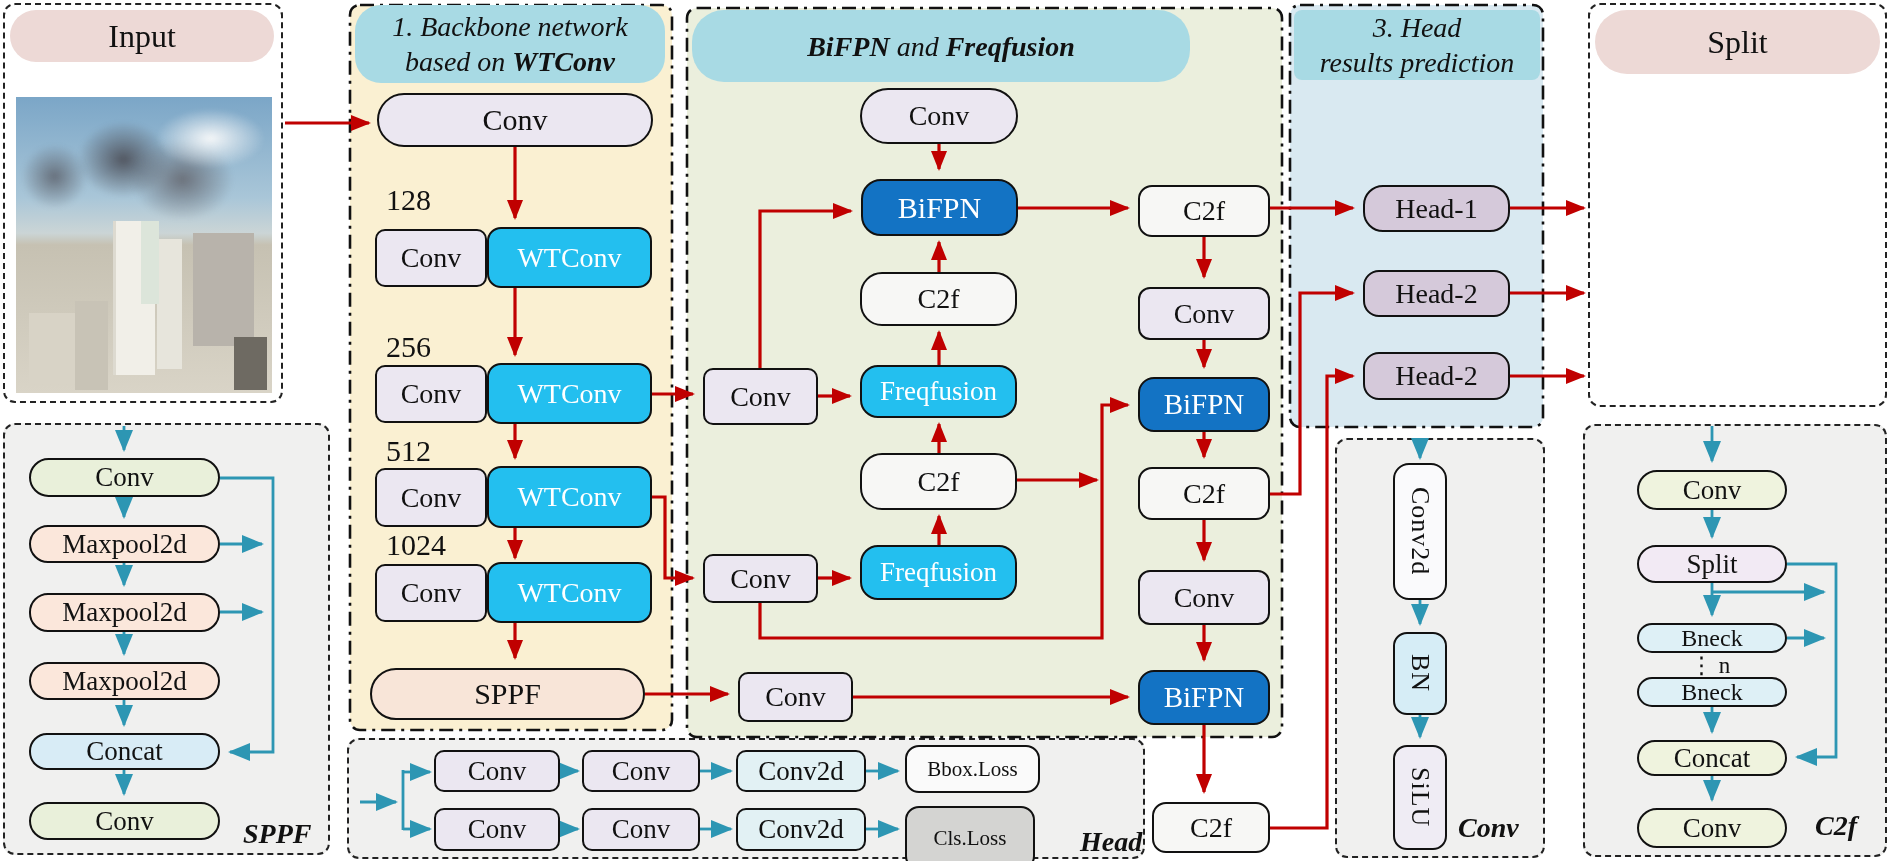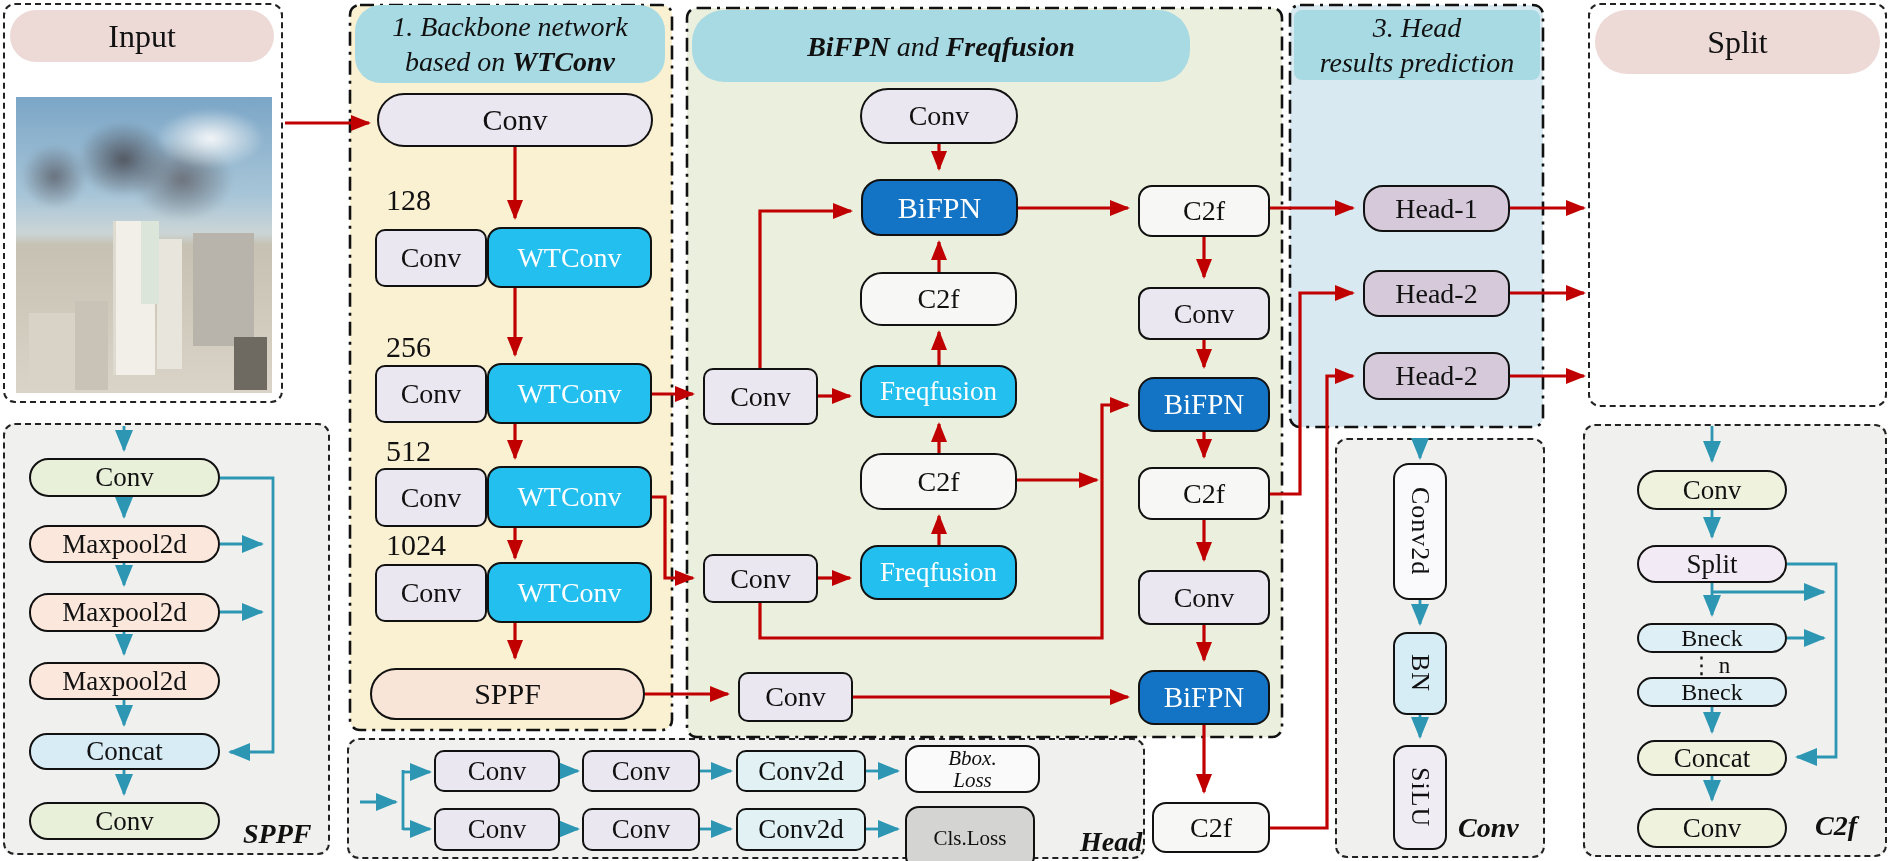--- a/index.html
+++ b/index.html
@@ -319,21 +319,21 @@
 
   <div class="box" style="left:434px;top:750px;width:126px;height:42px;background:#EBE7F1;border-radius:10px;font-size:27px;">
     <span>Conv</span>
     </div>
   <div class="box" style="left:582px;top:750px;width:118px;height:42px;background:#EBE7F1;border-radius:10px;font-size:27px;">
     <span>Conv</span>
     </div>
   <div class="box" style="left:736px;top:750px;width:130px;height:42px;background:#E2F1F4;border-radius:10px;font-size:27px;">
     <span>Conv2d</span>
     </div>
-  <div class="box" style="left:905px;top:745px;width:135px;height:48px;background:#FAFAFA;border-radius:14px;font-size:21px;flex-direction:column;line-height:1.05;font-style:italic;">
+  <div class="box" style="left:905px;top:745px;width:135px;height:48px;background:#FAFAFA;border-radius:14px;font-size:21px;flex-direction:row;line-height:1.05;">
     <span>Bbox.</span>
     <span>Loss</span>
     </div>
 
   <div class="box" style="left:434px;top:808px;width:126px;height:43px;background:#EBE7F1;border-radius:10px;font-size:27px;">
     <span>Conv</span>
     </div>
   <div class="box" style="left:582px;top:808px;width:118px;height:43px;background:#EBE7F1;border-radius:10px;font-size:27px;">
     <span>Conv</span>
     </div>

